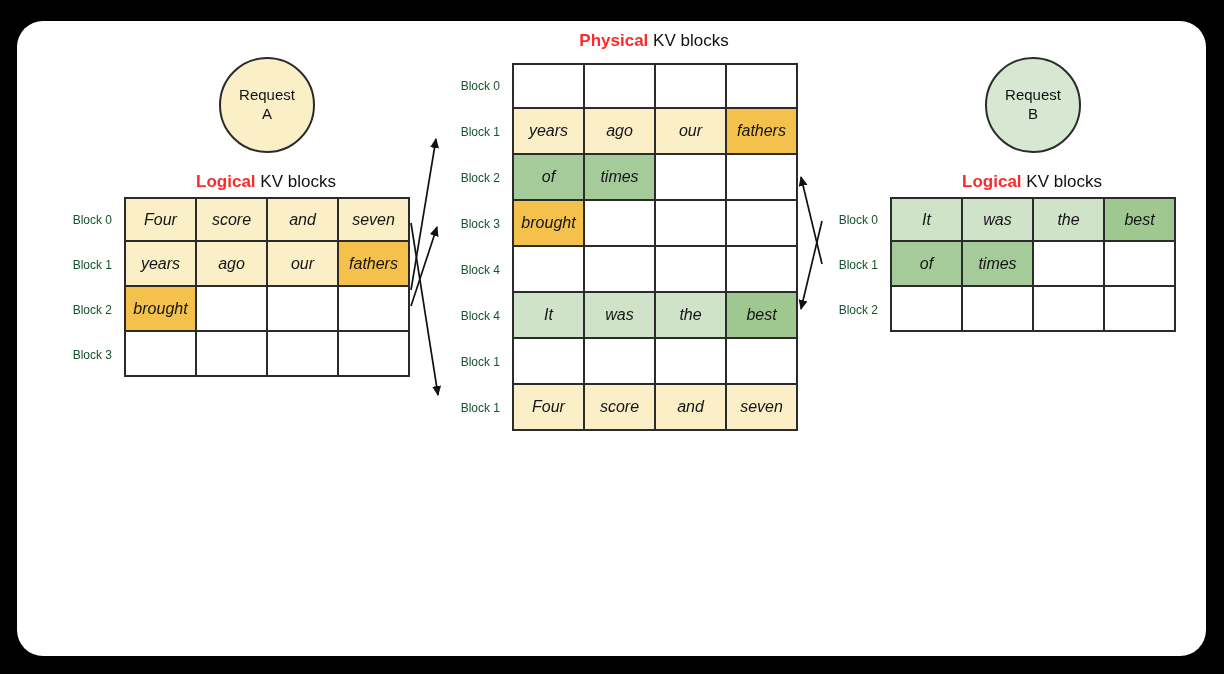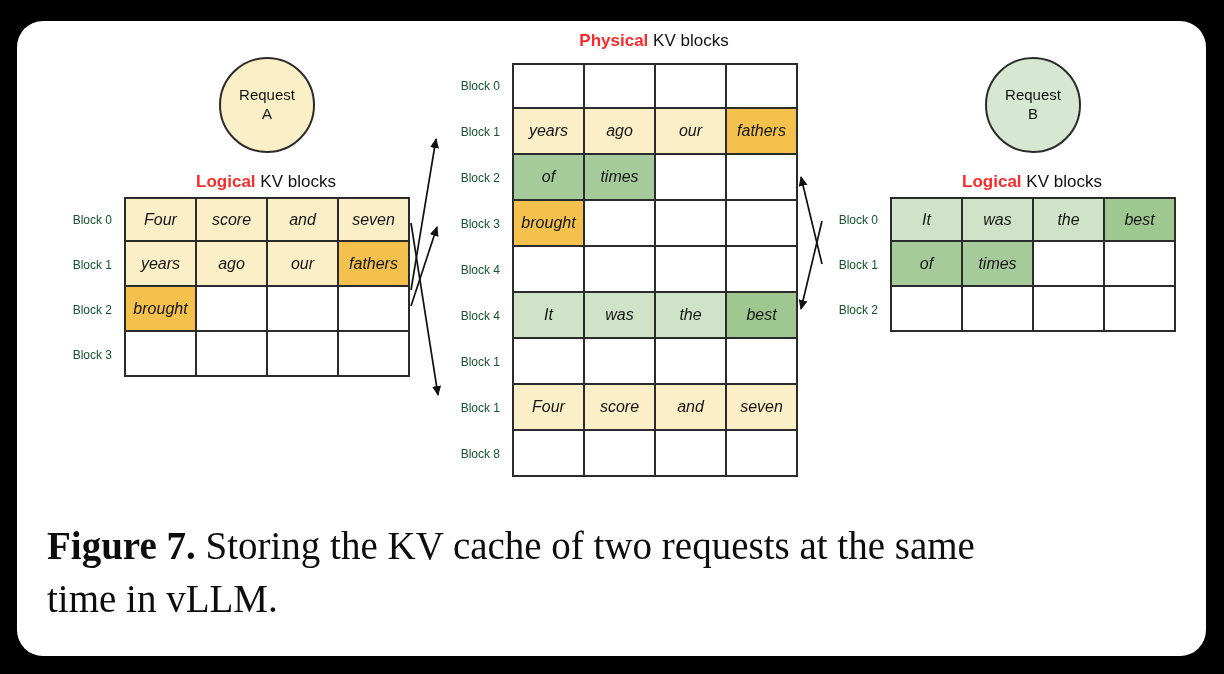--- a/index.html
+++ b/index.html
@@ -192,29 +192,20 @@
           <div class="cell" style="background: rgb(255, 255, 255);"></div>
         </div>
       </div>
       <div class="row">
         <div class="row-label">Block 1</div>
         <div class="cells">
           <div class="cell" style="background: rgb(250, 239, 199);">Four</div>
           <div class="cell" style="background: rgb(250, 239, 199);">score</div>
           <div class="cell" style="background: rgb(250, 239, 199);">and</div>
           <div class="cell" style="background: rgb(250, 239, 199);">seven</div>
-        </div>
-      </div>
-      <div class="row">
-        <div class="row-label">Block 8</div>
-        <div class="cells">
-          <div class="cell" style="background: rgb(255, 255, 255);"></div>
-          <div class="cell" style="background: rgb(255, 255, 255);"></div>
-          <div class="cell" style="background: rgb(255, 255, 255);"></div>
-          <div class="cell" style="background: rgb(255, 255, 255);"></div>
         </div>
       </div>
     </div>
 
   <div class="kv-table tbl-3row" style="left:804px; top:176px;">
       <div class="row">
         <div class="row-label">Block 0</div>
         <div class="cells">
           <div class="cell" style="background: rgb(206, 227, 199);">It</div>
           <div class="cell" style="background: rgb(206, 227, 199);">was</div>
@@ -248,18 +239,14 @@
         <path d="M0,0 L10,4.5 L0,9 z" fill="#111"></path>
       </marker>
     </defs>
     <line x1="394" y1="202" x2="421" y2="374" stroke="#111" stroke-width="1.7" marker-end="url(#ah)"></line>
     <line x1="394" y1="269" x2="419" y2="118" stroke="#111" stroke-width="1.7" marker-end="url(#ah)"></line>
     <line x1="394" y1="285" x2="420" y2="206" stroke="#111" stroke-width="1.7" marker-end="url(#ah)"></line>
     <line x1="805" y1="200" x2="784" y2="288" stroke="#111" stroke-width="1.7" marker-end="url(#ah)"></line>
     <line x1="805" y1="243" x2="784" y2="156" stroke="#111" stroke-width="1.7" marker-end="url(#ah)"></line>
   </svg>
 
-  <div class="caption">
-    <div><span class="cap-prefix">Figure 7.</span><span> Storing the KV cache of two requests at the same</span></div>
-    <div>time in vLLM.</div>
-  </div>
 
 </div>
 
 </body></html>

